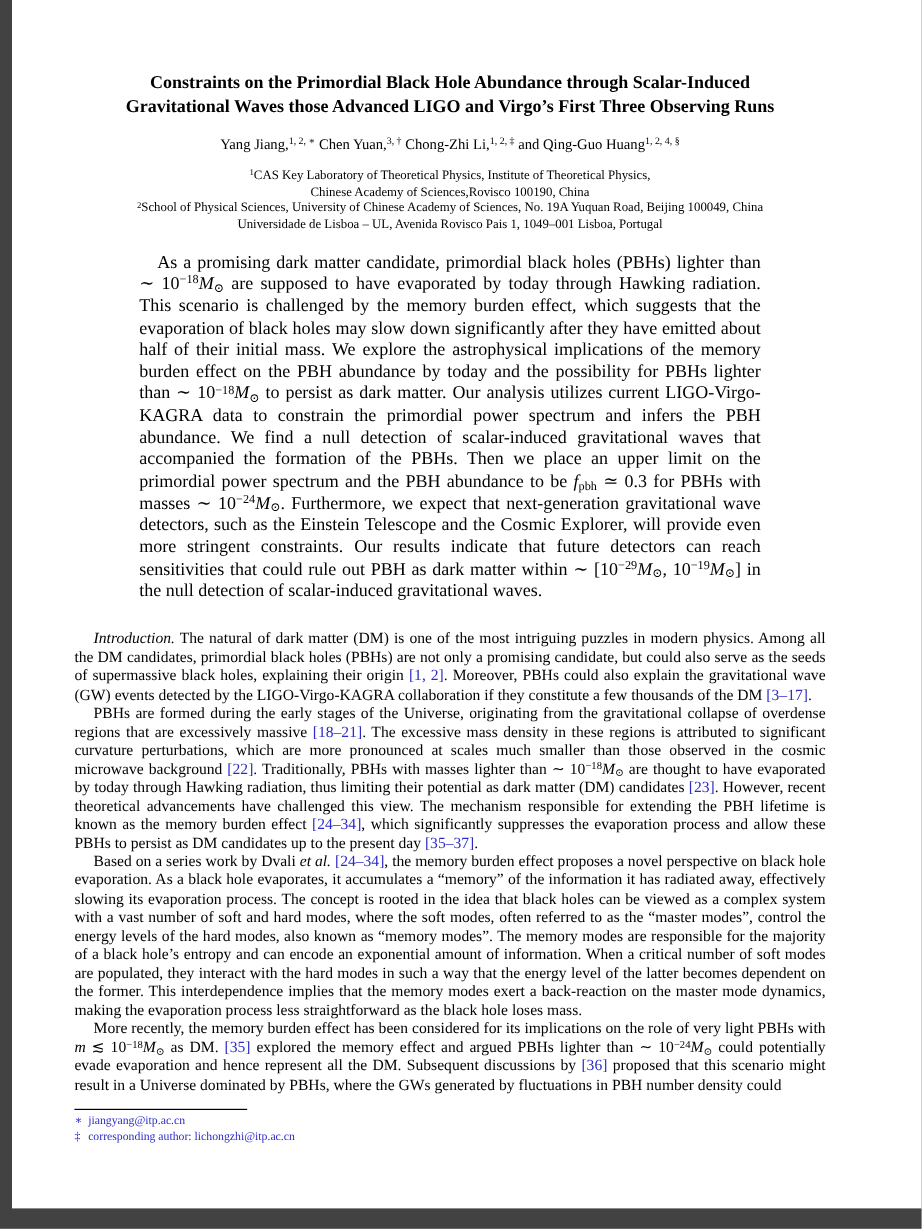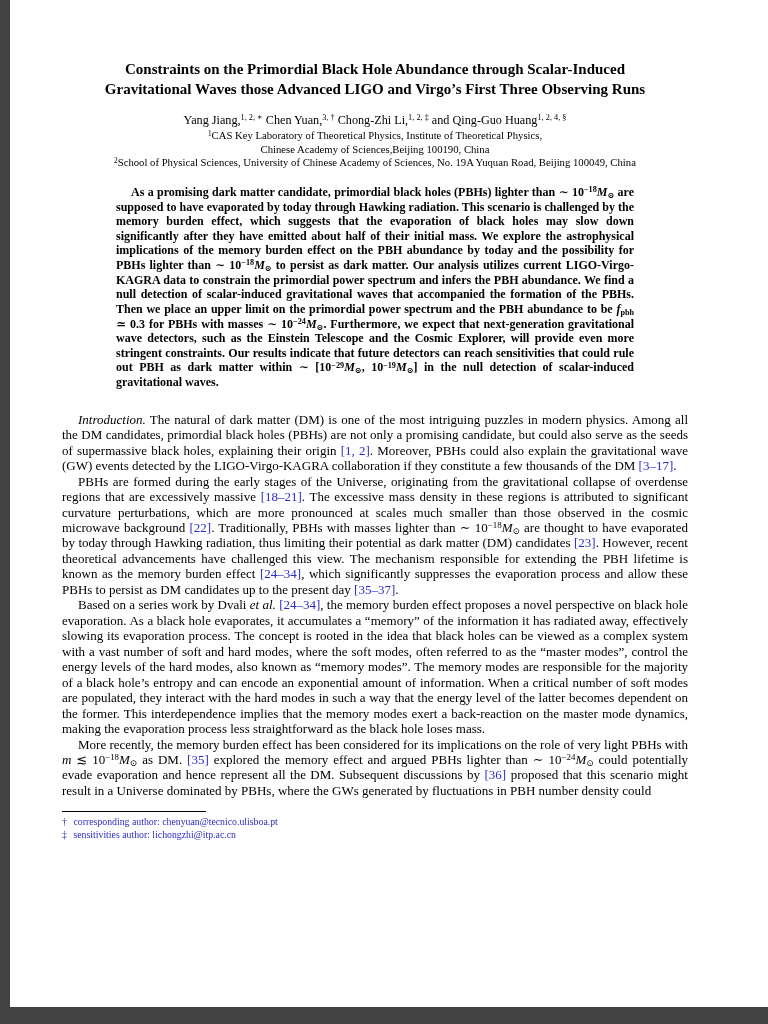--- a/index.html
+++ b/index.html
@@ -14,26 +14,26 @@
   .page {
     position: absolute;
     left: 10px; top: 0;
     width: 758px; height: 1007px;
     background: #fff;
     padding: 60px 80px 0 52px;
     overflow: hidden;
   }
   .title-block { text-align: center; margin: 0 auto 13px; }
   .title-line { font-size: 15px; font-weight: bold; line-height: 1.33; }
-  .authors { text-align: center; font-size: 12.2px; margin-bottom: 1px; }
+  .authors { text-align: center; font-size: 12.2px; margin-bottom: 12px; }
   .affils { text-align: center; font-size: 10.7px; line-height: 1.28; }
   .abstract {
     width: 518px; margin: 15px auto 0;
-    font-size: 12px; line-height: 1.22;
-    text-align: justify; text-indent: 15px; font-weight: bold;
+    font-size: 15px; line-height: 1.22;
+    text-align: justify; text-indent: 15px;
   }
   .body-text { margin-top: 22px; font-size: 13px; line-height: 1.19; text-align: justify; }
   .body-text p { text-indent: 16px; hyphens: auto; }
   .seg-sup { font-size: 68%; position: relative; top: -0.45em; }
   .seg-sub { font-size: 68%; position: relative; top: 0.25em; }
   .seg-em  { font-style: italic; }
   .seg-cite, .seg-link { color: var(--link-color, #2b2bc8); }
   .footrule { width: 144px; border-top: 1px solid #000; margin-top: 13px; }
   .footnotes { margin-top: 4px; font-size: 9.8px; line-height: 1.32; }
   .footnote { white-space: nowrap; }
@@ -48,40 +48,41 @@
 
     <div class="title-block">
       <div class="title-line">Constraints on the Primordial Black Hole Abundance through Scalar-Induced</div>
       <div class="title-line">Gravitational Waves those Advanced LIGO and Virgo’s First Three Observing Runs</div>
     </div>
 
     <div class="authors"><span class="seg">Yang Jiang,</span><span class="seg seg-sup">1, 2, ∗</span><span class="seg"> Chen Yuan,</span><span class="seg seg-sup">3, †</span><span class="seg"> Chong-Zhi Li,</span><span class="seg seg-sup">1, 2, ‡</span><span class="seg"> and Qing-Guo Huang</span><span class="seg seg-sup">1, 2, 4, §</span></div>
 
     <div class="affils">
       <div><span class="seg seg-sup">1</span><span class="seg">CAS Key Laboratory of Theoretical Physics, Institute of Theoretical Physics,</span></div>
-      <div><span class="seg">Chinese Academy of Sciences,Beijing 100190, China</span></div>
+      <div><span class="seg">Chinese Academy of Sciences,Rovisco 100190, China</span></div>
       <div><span class="seg seg-sup">2</span><span class="seg">School of Physical Sciences, University of Chinese Academy of Sciences, No. 19A Yuquan Road, Beijing 100049, China</span></div>
+      <div><span class="seg">Universidade de Lisboa – UL, Avenida Rovisco Pais 1, 1049–001 Lisboa, Portugal</span></div>
     </div>
 
     <div class="abstract"><span class="seg">As a promising dark matter candidate, primordial black holes (PBHs) lighter than ∼ 10</span><span class="seg seg-sup">−18</span><span class="seg seg-em">M</span><span class="seg seg-sub">⊙</span><span class="seg"> are supposed to have evaporated by today through Hawking radiation. This scenario is challenged by the memory burden effect, which suggests that the evaporation of black holes may slow down significantly after they have emitted about half of their initial mass. We explore the astrophysical implications of the memory burden effect on the PBH abundance by today and the possibility for PBHs lighter than ∼ 10</span><span class="seg seg-sup">−18</span><span class="seg seg-em">M</span><span class="seg seg-sub">⊙</span><span class="seg"> to persist as dark matter. Our analysis utilizes current LIGO-Virgo-KAGRA data to constrain the primordial power spectrum and infers the PBH abundance. We find a null detection of scalar-induced gravitational waves that accompanied the formation of the PBHs. Then we place an upper limit on the primordial power spectrum and the PBH abundance to be </span><span class="seg seg-em">f</span><span class="seg seg-sub">pbh</span><span class="seg"> ≃ 0.3 for PBHs with masses ∼ 10</span><span class="seg seg-sup">−24</span><span class="seg seg-em">M</span><span class="seg seg-sub">⊙</span><span class="seg">. Furthermore, we expect that next-generation gravitational wave detectors, such as the Einstein Telescope and the Cosmic Explorer, will provide even more stringent constraints. Our results indicate that future detectors can reach sensitivities that could rule out PBH as dark matter within ∼ [10</span><span class="seg seg-sup">−29</span><span class="seg seg-em">M</span><span class="seg seg-sub">⊙</span><span class="seg">, 10</span><span class="seg seg-sup">−19</span><span class="seg seg-em">M</span><span class="seg seg-sub">⊙</span><span class="seg">] in the null detection of scalar-induced gravitational waves.</span></div>
 
     <div class="body-text">
       <p><span class="seg seg-em">Introduction.</span><span class="seg"> The natural of dark matter (DM) is one of the most intriguing puzzles in modern physics. Among all the DM candidates, primordial black holes (PBHs) are not only a promising candidate, but could also serve as the seeds of supermassive black holes, explaining their origin </span><span class="seg seg-cite">[1, 2]</span><span class="seg">. Moreover, PBHs could also explain the gravitational wave (GW) events detected by the LIGO-Virgo-KAGRA collaboration if they constitute a few thousands of the DM </span><span class="seg seg-cite">[3–17]</span><span class="seg">.</span></p>
       <p><span class="seg">PBHs are formed during the early stages of the Universe, originating from the gravitational collapse of overdense regions that are excessively massive </span><span class="seg seg-cite">[18–21]</span><span class="seg">. The excessive mass density in these regions is attributed to significant curvature perturbations, which are more pronounced at scales much smaller than those observed in the cosmic microwave background </span><span class="seg seg-cite">[22]</span><span class="seg">. Traditionally, PBHs with masses lighter than ∼ 10</span><span class="seg seg-sup">−18</span><span class="seg seg-em">M</span><span class="seg seg-sub">⊙</span><span class="seg"> are thought to have evaporated by today through Hawking radiation, thus limiting their potential as dark matter (DM) candidates </span><span class="seg seg-cite">[23]</span><span class="seg">. However, recent theoretical advancements have challenged this view. The mechanism responsible for extending the PBH lifetime is known as the memory burden effect </span><span class="seg seg-cite">[24–34]</span><span class="seg">, which significantly suppresses the evaporation process and allow these PBHs to persist as DM candidates up to the present day </span><span class="seg seg-cite">[35–37]</span><span class="seg">.</span></p>
       <p><span class="seg">Based on a series work by Dvali </span><span class="seg seg-em">et al.</span><span class="seg"> </span><span class="seg seg-cite">[24–34]</span><span class="seg">, the memory burden effect proposes a novel perspective on black hole evaporation. As a black hole evaporates, it accumulates a “memory” of the information it has radiated away, effectively slowing its evaporation process. The concept is rooted in the idea that black holes can be viewed as a complex system with a vast number of soft and hard modes, where the soft modes, often referred to as the “master modes”, control the energy levels of the hard modes, also known as “memory modes”. The memory modes are responsible for the majority of a black hole’s entropy and can encode an exponential amount of information. When a critical number of soft modes are populated, they interact with the hard modes in such a way that the energy level of the latter becomes dependent on the former. This interdependence implies that the memory modes exert a back-reaction on the master mode dynamics, making the evaporation process less straightforward as the black hole loses mass.</span></p>
       <p><span class="seg">More recently, the memory burden effect has been considered for its implications on the role of very light PBHs with </span><span class="seg seg-em">m</span><span class="seg"> ≲ 10</span><span class="seg seg-sup">−18</span><span class="seg seg-em">M</span><span class="seg seg-sub">⊙</span><span class="seg"> as DM. </span><span class="seg seg-cite">[35]</span><span class="seg"> explored the memory effect and argued PBHs lighter than ∼ 10</span><span class="seg seg-sup">−24</span><span class="seg seg-em">M</span><span class="seg seg-sub">⊙</span><span class="seg"> could potentially evade evaporation and hence represent all the DM. Subsequent discussions by </span><span class="seg seg-cite">[36]</span><span class="seg"> proposed that this scenario might result in a Universe dominated by PBHs, where the GWs generated by fluctuations in PBH number density could</span></p>
     </div>
 
     <div class="footrule"></div>
 
     <div class="footnotes">
       <div class="footnote">
-        <span class="fn-marker">†</span>
-        <span class="fn-text">corresponding author: chenyuan@tecnico.ulisboa.pt</span>
+        <span class="fn-marker">∗</span>
+        <span class="fn-text">jiangyang@itp.ac.cn</span>
       </div>
       <div class="footnote">
         <span class="fn-marker">‡</span>
-        <span class="fn-text">sensitivities author: lichongzhi@itp.ac.cn</span>
+        <span class="fn-text">corresponding author: lichongzhi@itp.ac.cn</span>
       </div>
     </div>
 
   </div>
 </div>
 
 </body></html>

